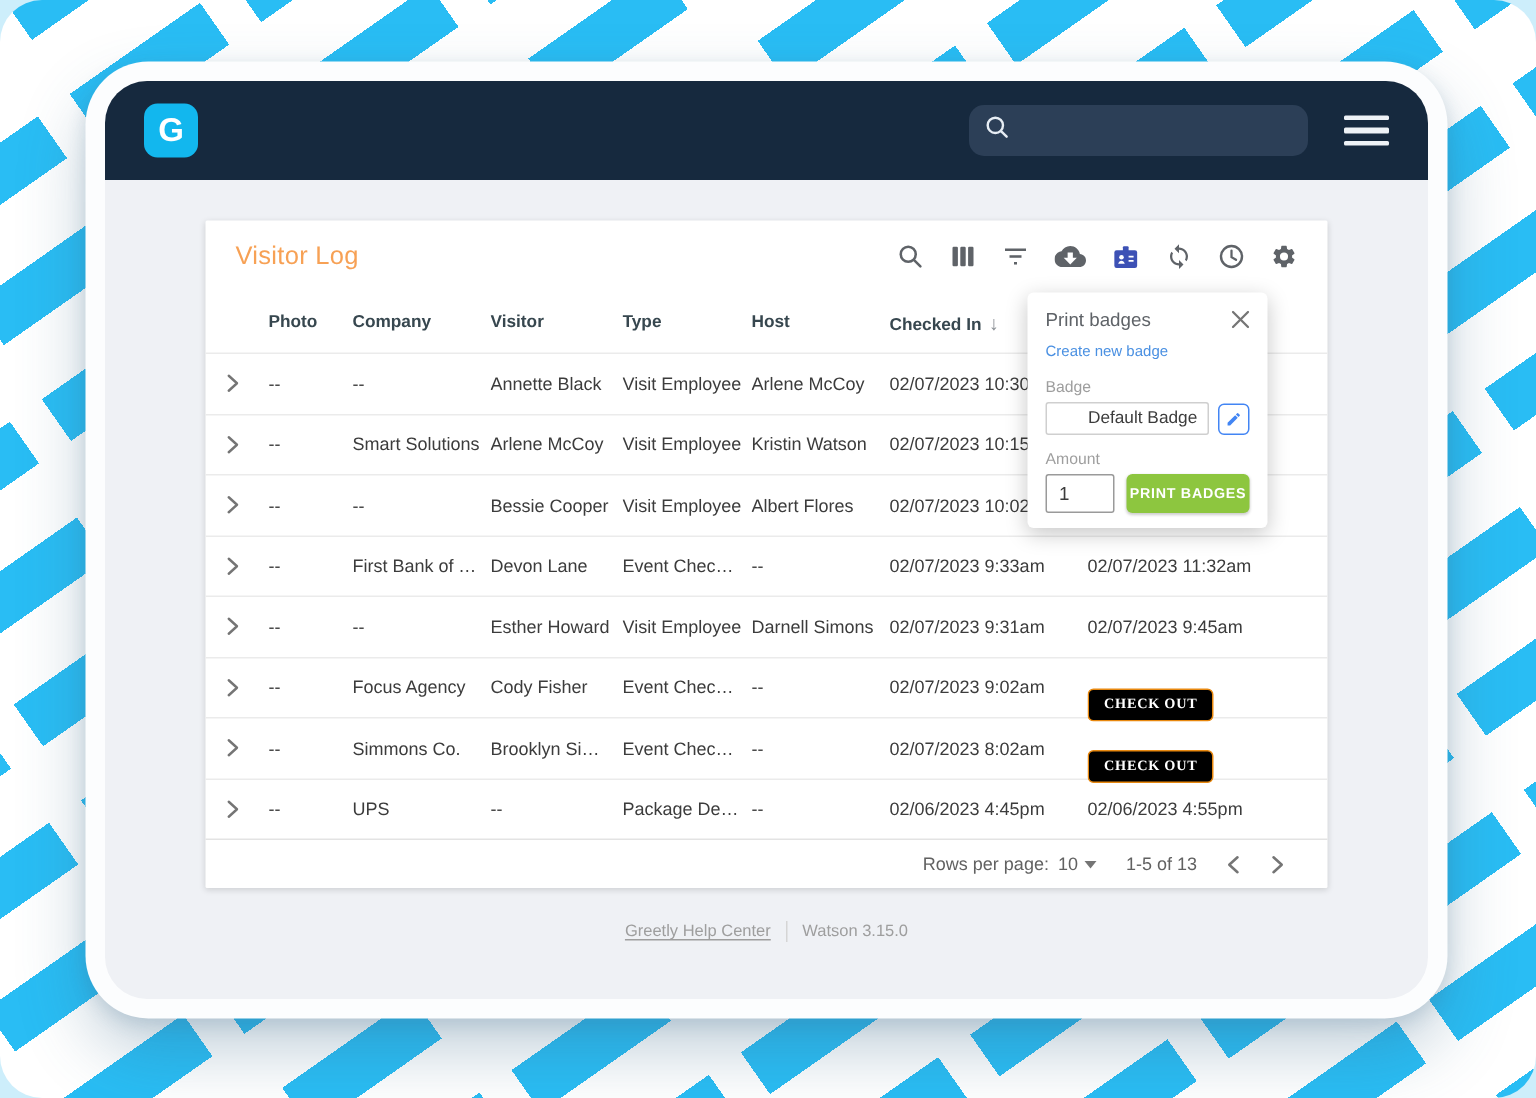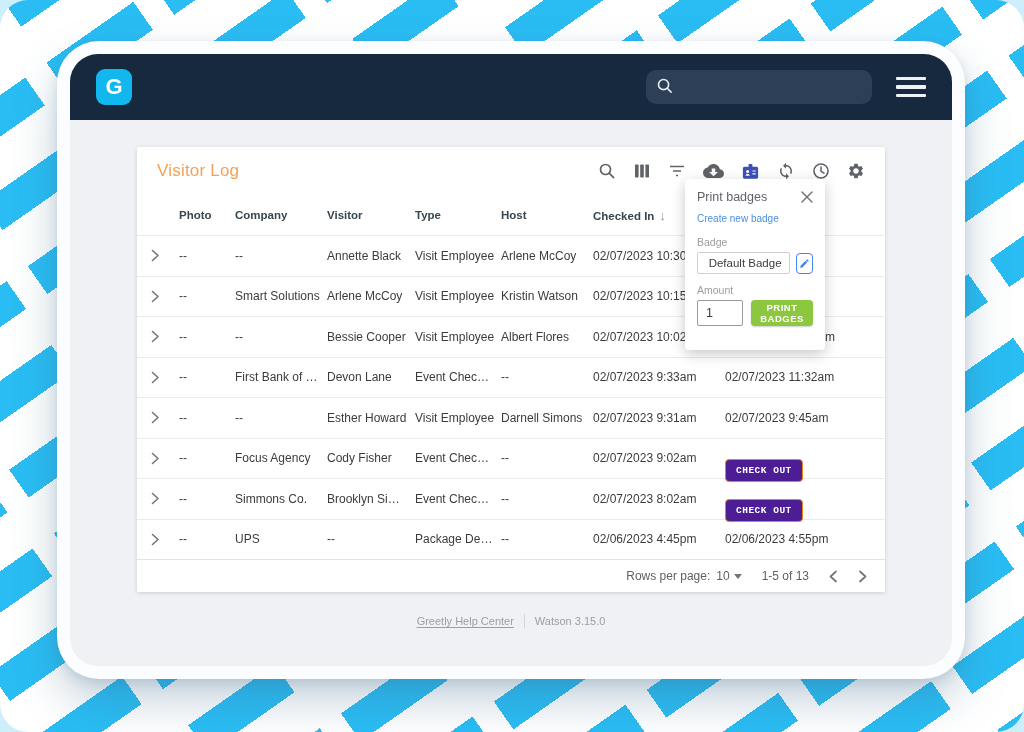--- a/index.html
+++ b/index.html
@@ -67,41 +67,41 @@
     display:grid;
     grid-template-columns: 42px 56px 92px 88px 86px 92px 132px 1fr;
     align-items:center;
   }
   .thead { height:40px; font-size:11.5px; font-weight:bold; color:#37474f; flex:0 0 auto; }
   .thead .sort { color:#8a8f94; font-size:13px; margin-left:5px; font-weight:normal; }
   .trow { height:40.5px; border-top:1px solid #ebebeb; font-size:12px; color:#3c3c3c; }
   .cell { overflow:hidden; white-space:nowrap; text-overflow:ellipsis; padding-right:6px; }
   .c-expand { display:flex; justify-content:center; color:#757575; cursor:pointer; }
   .checkout-btn {
-    background:#4c1d95; color:#ffffff; border:1px solid #e8880f; border-radius:4px;
+    background:#000000; color:#ffffff; border:1px solid #e8880f; border-radius:4px;
     font-size:9.5px; font-weight:bold; letter-spacing:.5px; padding:5px 10px; cursor:pointer;
-    font-family:Liberation Mono, monospace;
+    font-family:Liberation Serif, serif;
     margin-top:24px;
   }
 
   
   .pagination {
     margin-top:auto; height:33px; border-top:1px solid #e3e3e3; flex:0 0 auto;
     display:flex; align-items:center; justify-content:flex-end; gap:20px;
-    padding-right:18px; font-size:12px; color:#616161;
+    padding-right:29px; font-size:12px; color:#616161;
   }
   .rpp { display:flex; align-items:center; gap:6px; }
   .rpp-select { display:flex; align-items:center; gap:4px; cursor:pointer; }
   .caret { width:0; height:0; border-left:4px solid transparent; border-right:4px solid transparent; border-top:5px solid #757575; }
   .page-btn { background:none; border:none; cursor:pointer; color:#757575; display:flex; padding:0; }
 
   
   .popover {
-    position:absolute; left:548px; top:32px; width:140px; z-index:10;
-    background:#ffffff; border-radius:4px; padding:11px 12px 24px 12px;
+    position:absolute; left:548px; top:48px; width:160px; z-index:10;
+    background:#ffffff; border-radius:4px; padding:11px 12px 10px 12px;
     box-shadow:0 4px 14px rgba(0,0,0,.22);
   }
   .popover-head { display:flex; align-items:center; justify-content:space-between; }
   .popover-title { font-size:12.5px; color:#5f6368; }
   .close-btn { background:none; border:none; cursor:pointer; color:#757575; display:flex; padding:0; }
   .create-link { display:inline-block; margin-top:9px; font-size:10px; color:#4a90e2; text-decoration:none; }
   .field-label { margin-top:10px; font-size:10.5px; color:#9e9e9e; }
   .badge-row { display:flex; align-items:center; gap:6px; margin-top:4px; }
   .badge-select {
     width:110px; height:22px; border:1px solid #cfcfcf; border-radius:2px;

